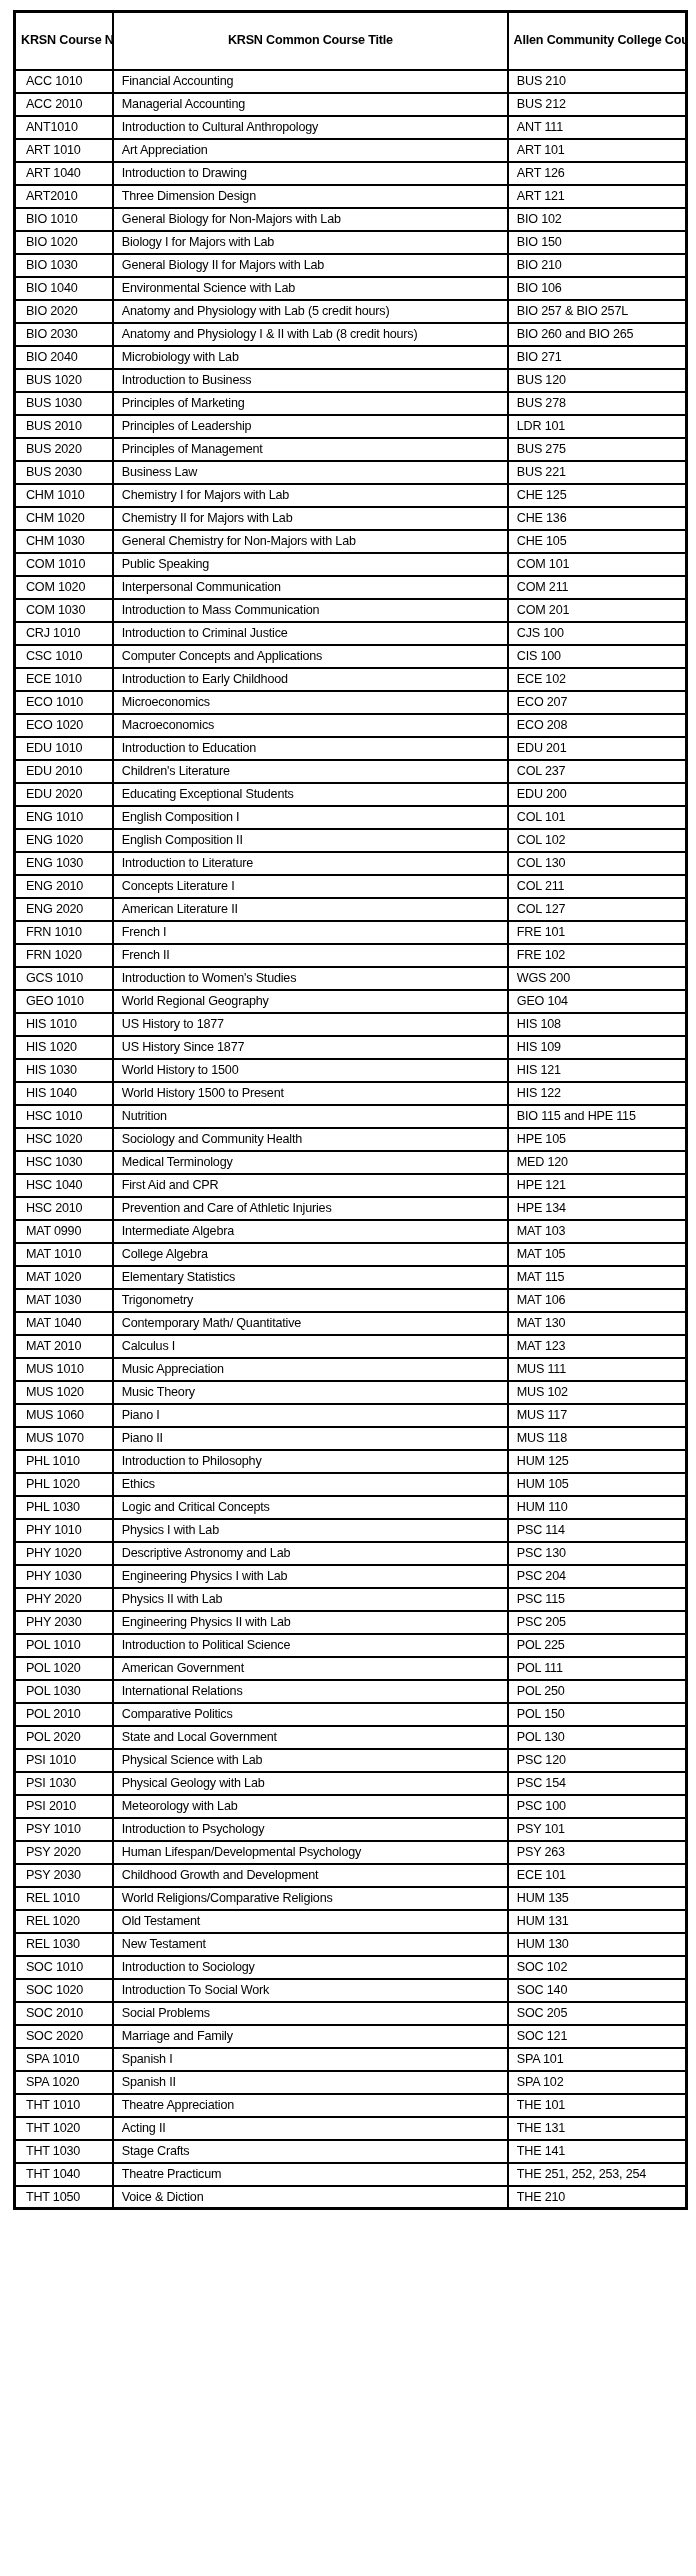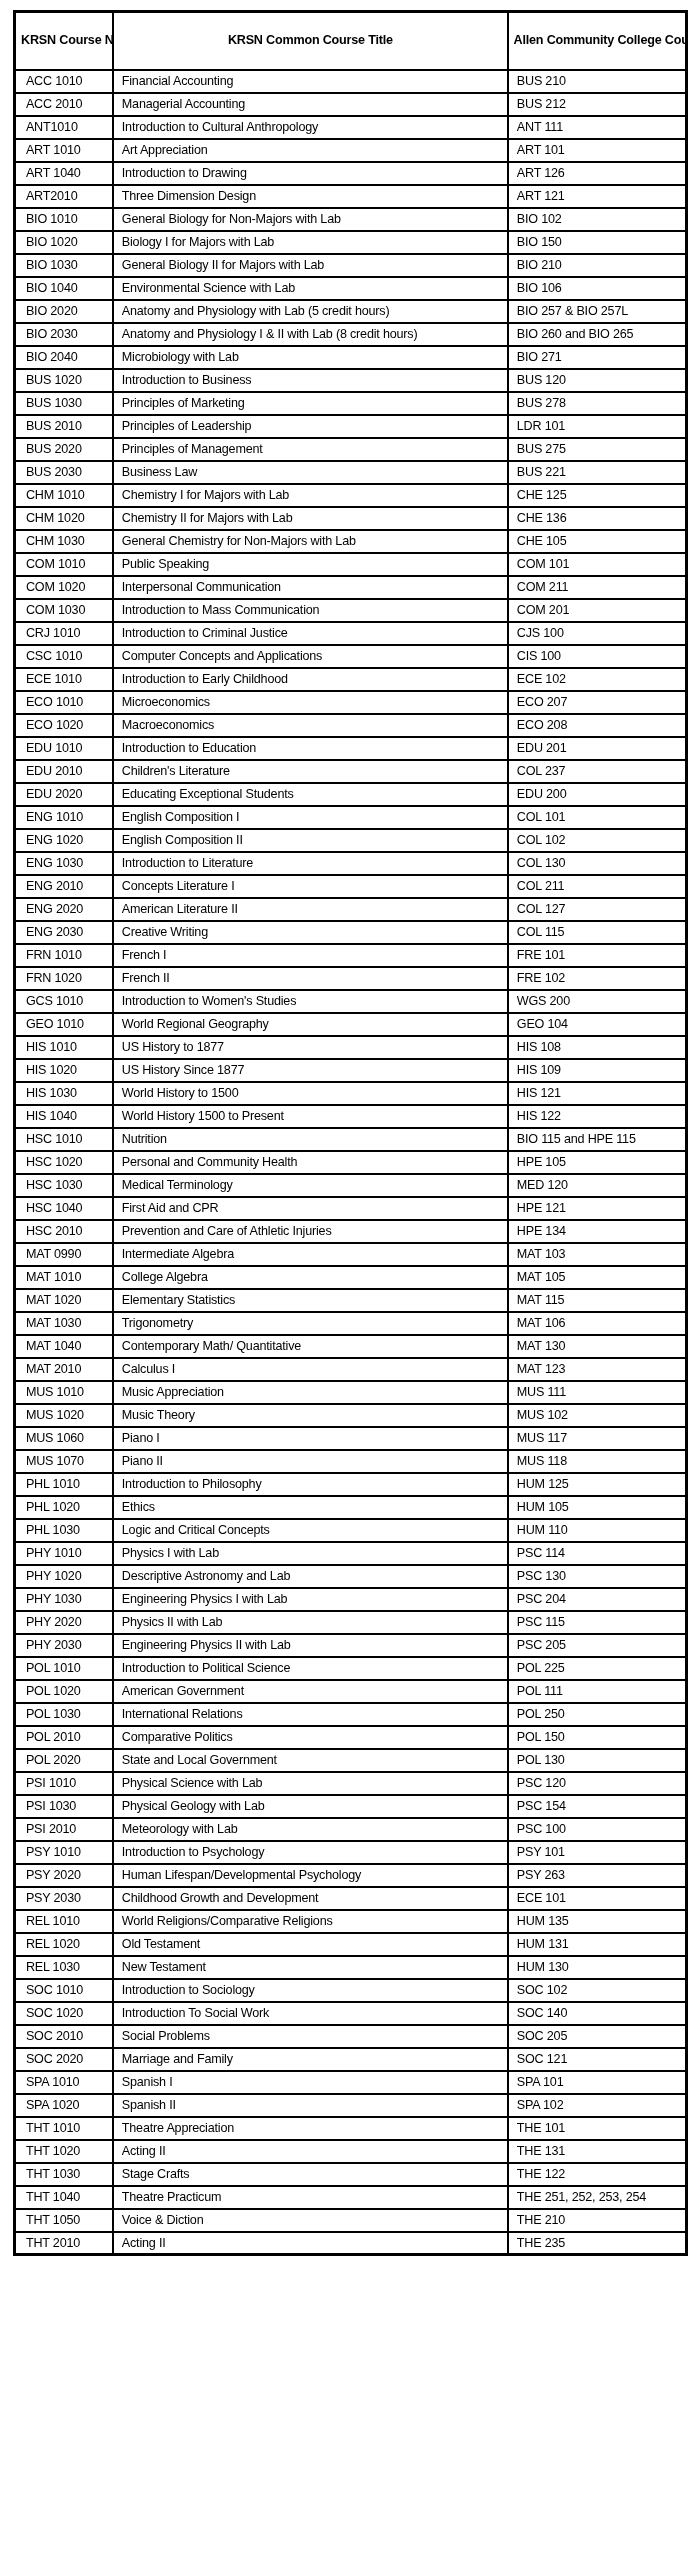--- a/index.html
+++ b/index.html
@@ -292,25 +292,20 @@
     <td class="cell c2">Concepts Literature I</td>
     <td class="cell c3">COL 211</td>
   </tr>
 
   <tr>
     <td class="cell c1">ENG 2020</td>
     <td class="cell c2">American Literature II</td>
     <td class="cell c3">COL 127</td>
   </tr>
 
-  <tr>
-    <td class="cell c1">ENG 2030</td>
-    <td class="cell c2">Creative Writing</td>
-    <td class="cell c3">COL 115</td>
-  </tr>
 
   <tr>
     <td class="cell c1">FRN 1010</td>
     <td class="cell c2">French I</td>
     <td class="cell c3">FRE 101</td>
   </tr>
 
   <tr>
     <td class="cell c1">FRN 1020</td>
     <td class="cell c2">French II</td>
@@ -354,21 +349,21 @@
   </tr>
 
   <tr>
     <td class="cell c1">HSC 1010</td>
     <td class="cell c2">Nutrition</td>
     <td class="cell c3">BIO 115 and HPE 115</td>
   </tr>
 
   <tr>
     <td class="cell c1">HSC 1020</td>
-    <td class="cell c2">Personal and Community Health</td>
+    <td class="cell c2">Sociology and Community Health</td>
     <td class="cell c3">HPE 105</td>
   </tr>
 
   <tr>
     <td class="cell c1">HSC 1030</td>
     <td class="cell c2">Medical Terminology</td>
     <td class="cell c3">MED 120</td>
   </tr>
 
   <tr>
@@ -619,36 +614,31 @@
 
   <tr>
     <td class="cell c1">THT 1020</td>
     <td class="cell c2">Acting II</td>
     <td class="cell c3">THE 131</td>
   </tr>
 
   <tr>
     <td class="cell c1">THT 1030</td>
     <td class="cell c2">Stage Crafts</td>
-    <td class="cell c3">THE 122</td>
+    <td class="cell c3">THE 141</td>
   </tr>
 
   <tr>
     <td class="cell c1">THT 1040</td>
     <td class="cell c2">Theatre Practicum</td>
     <td class="cell c3">THE 251, 252, 253, 254</td>
   </tr>
 
   <tr>
     <td class="cell c1">THT 1050</td>
     <td class="cell c2">Voice &amp; Diction</td>
     <td class="cell c3">THE 210</td>
   </tr>
 
-  <tr>
-    <td class="cell c1">THT 2010</td>
-    <td class="cell c2">Acting II</td>
-    <td class="cell c3">THE 235</td>
-  </tr>
 </tbody>
   </table>
 </div>
 
 
 </body></html>

